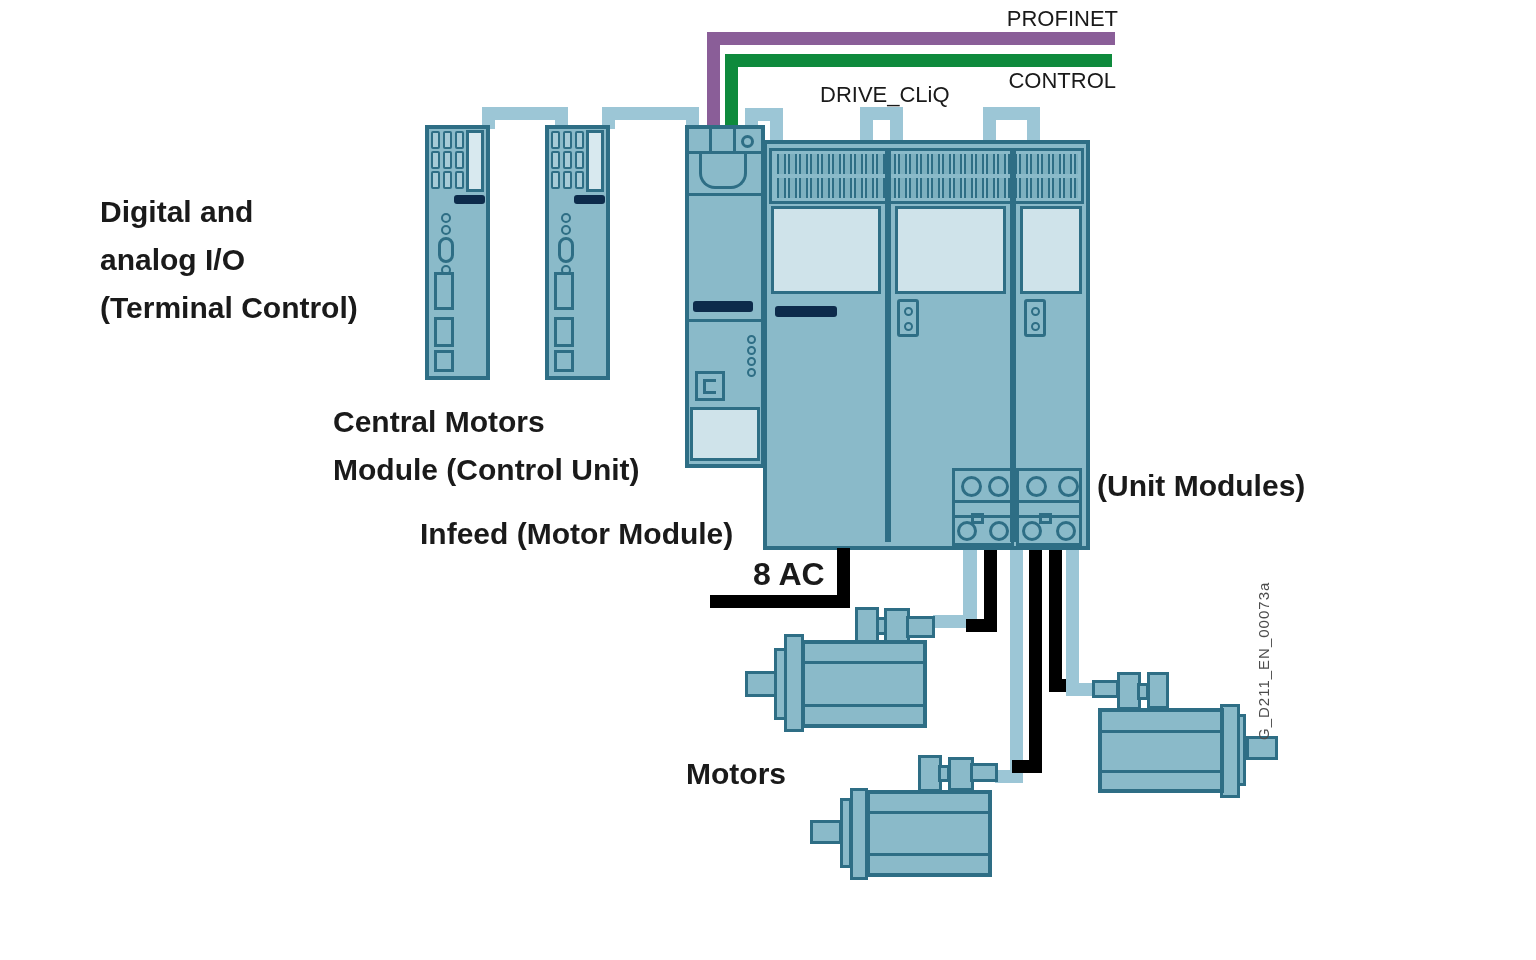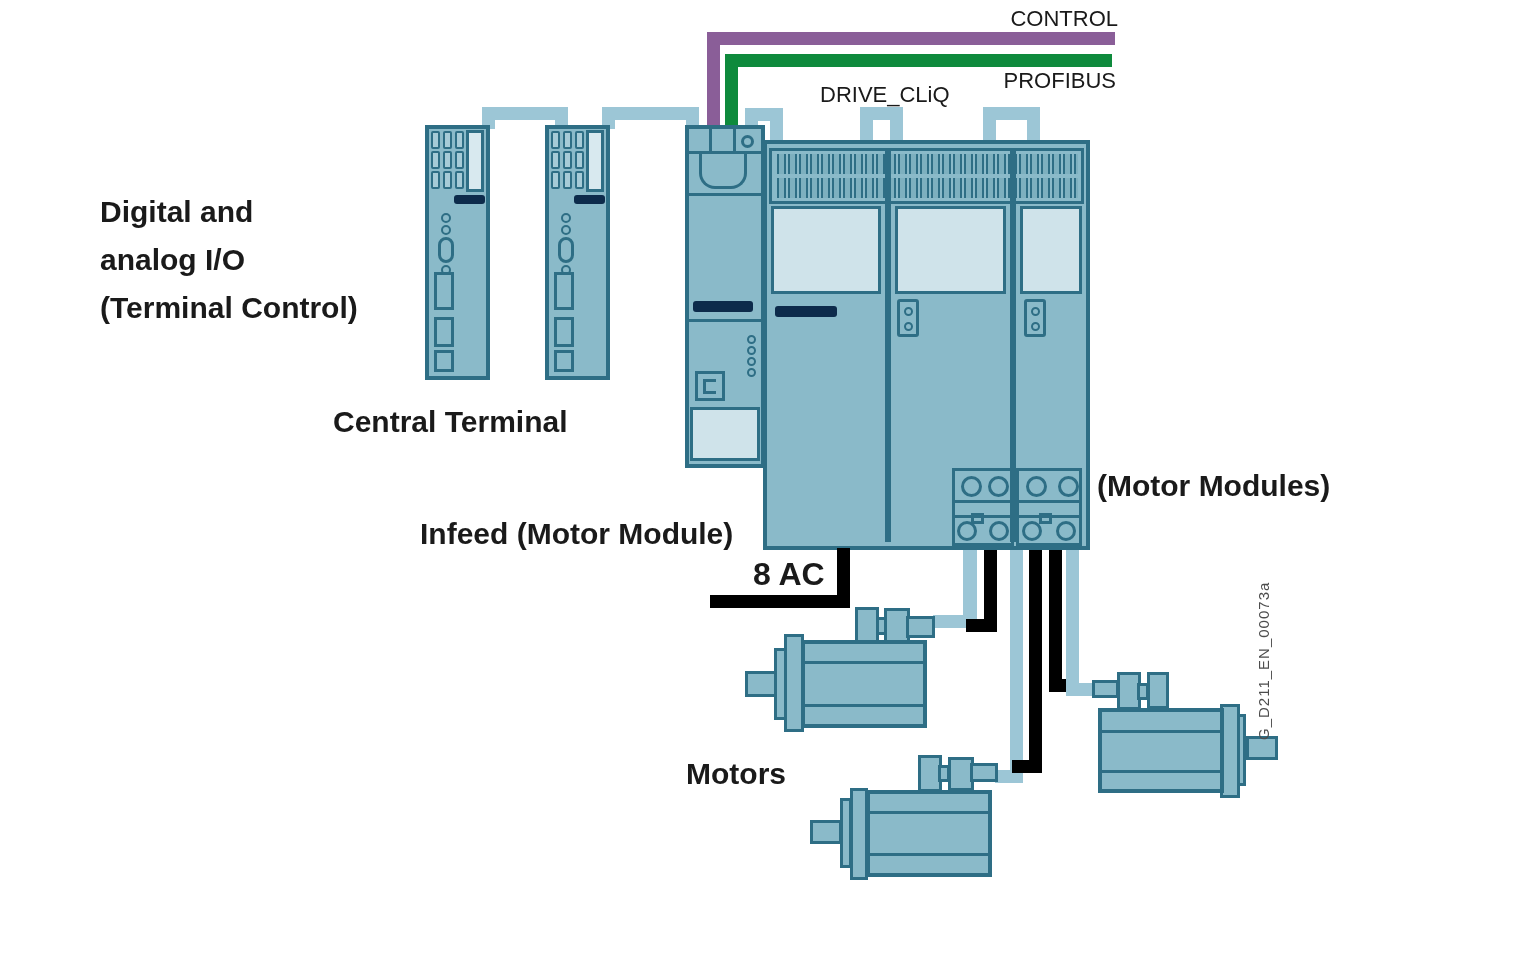--- a/index.html
+++ b/index.html
@@ -35,22 +35,22 @@
 </style>
 </head>
 <body>
 
 <div class="stage">
 
   <div class="a pb" style="left:707px;top:32px;width:408px;height:13px;"></div>
   <div class="a pb" style="left:707px;top:32px;width:13px;height:96px;"></div>
   <div class="a pn" style="left:725px;top:54px;width:387px;height:13px;"></div>
   <div class="a pn" style="left:725px;top:54px;width:13px;height:74px;"></div>
-  <div class="a buslbl" style="left:998px;top:6px;width:120px;text-align:right;">CONTROL</div>
-  <div class="a buslbl" style="left:996px;top:68px;width:120px;text-align:right;">PROFIBUS</div>
+  <div class="a buslbl" style="left:998px;top:6px;width:120px;text-align:right;">PROFINET</div>
+  <div class="a buslbl" style="left:996px;top:68px;width:120px;text-align:right;">CONTROL</div>
   <div class="a buslbl" style="left:820px;top:82px;">DRIVE_CLiQ</div>
 
   <div class="a sig" style="left:482px;top:107px;width:86px;height:13px;"></div>
   <div class="a sig" style="left:482px;top:107px;width:13px;height:22px;"></div>
   <div class="a sig" style="left:555px;top:107px;width:13px;height:22px;"></div>
   <div class="a sig" style="left:602px;top:107px;width:97px;height:13px;"></div>
   <div class="a sig" style="left:602px;top:107px;width:13px;height:22px;"></div>
   <div class="a sig" style="left:686px;top:107px;width:13px;height:22px;"></div>
   <div class="a sig" style="left:745px;top:108px;width:38px;height:13px;"></div>
   <div class="a sig" style="left:745px;top:108px;width:13px;height:21px;"></div>
@@ -228,23 +228,24 @@
       <div class="a dark" style="left:0;top:58px;width:118px;height:3px;"></div>
     </div>
   </div>
 
   <div class="a" style="left:100px;top:188px;">
     <div class="lbl">Digital and</div>
     <div class="lbl">analog I/O</div>
     <div class="lbl">(Terminal Control)</div>
   </div>
   <div class="a" style="left:333px;top:398px;">
-    <div class="lbl">Central Terminal</div>
+    <div class="lbl">Central Motors</div>
+    <div class="lbl">Module (Control Unit)</div>
   </div>
   <div class="a lbl" style="left:420px;top:510px;">Infeed (Motor Module)</div>
   <div class="a" style="left:1097px;top:462px;">
-    <div class="lbl">(Motor Modules)</div>
+    <div class="lbl">(Unit Modules)</div>
   </div>
   <div class="a lbl" style="left:686px;top:750px;">Motors</div>
   <div class="a vtext" style="left:1255px;top:582px;height:158px;">G_D211_EN_00073a</div>
 
 
 </div>
 
 </body></html>

